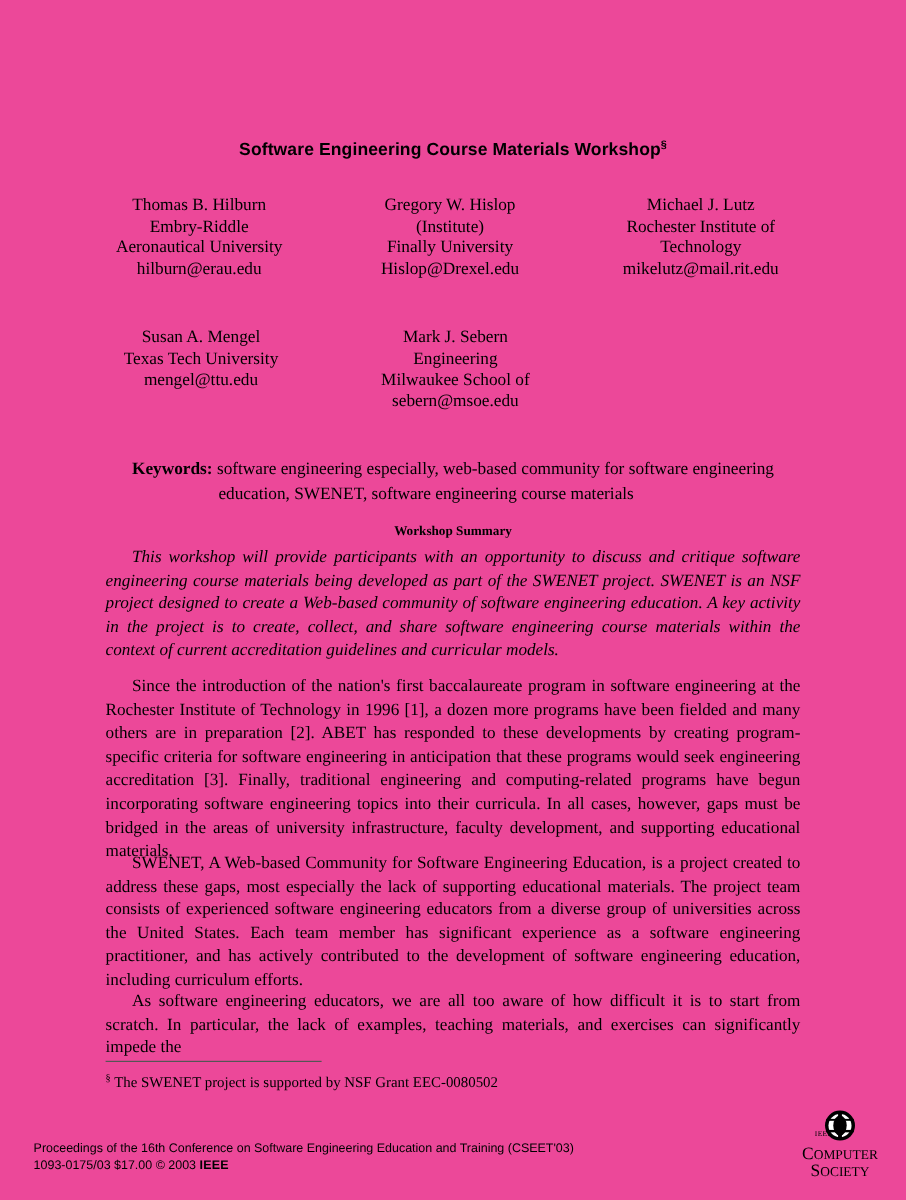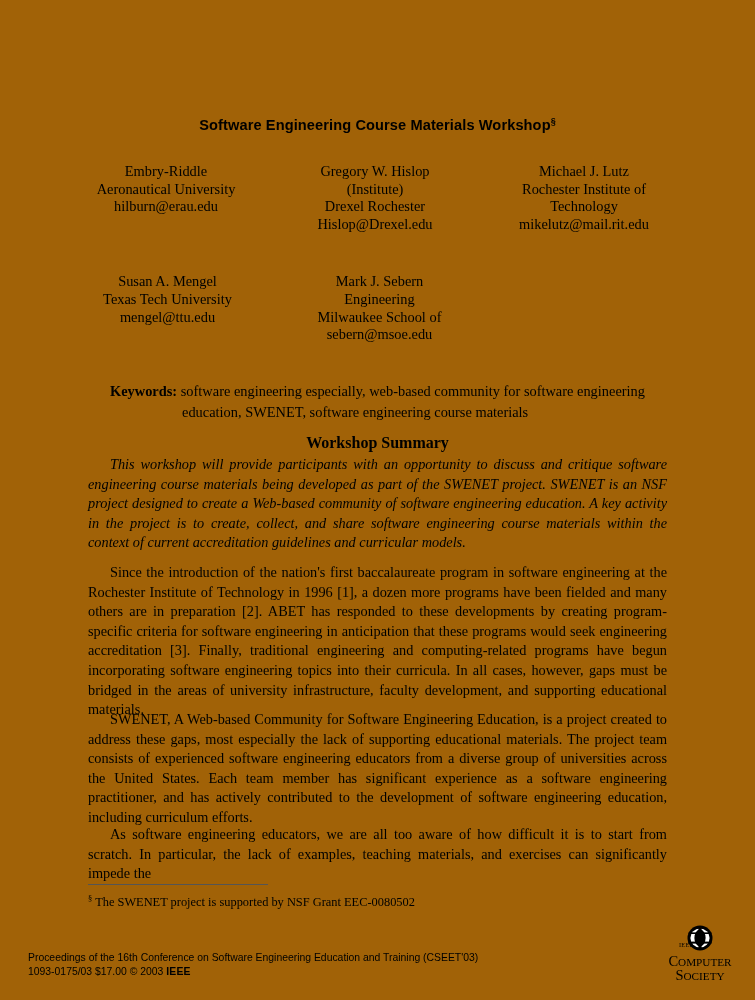--- a/index.html
+++ b/index.html
@@ -17,21 +17,21 @@
     color: #000000;
     -webkit-font-smoothing: antialiased;
   }
 
   .page {
     position: absolute;
     left: 0;
     top: 0;
     width: 755px;
     height: 1000px;
-    background: #a16207;
+    background: #ec4899;
   }
 
   
   .doc-title {
     position: absolute;
     left: 88px;
     top: 106px;
     width: 579px;
     text-align: center;
     font-family: "Liberation Sans", "DejaVu Sans", sans-serif;
@@ -99,21 +99,21 @@
   }
 
   
   .summary-heading {
     position: absolute;
     left: 88px;
     top: 434px;
     width: 579px;
     text-align: center;
     font-weight: bold;
-    font-size: 16px;
+    font-size: 11px;
     line-height: 18px;
   }
   .summary-body {
     position: absolute;
     left: 88px;
     top: 455px;
     width: 579px;
     font-style: italic;
     font-size: 14.3px;
     line-height: 19.6px;
@@ -194,28 +194,29 @@
 </head>
 <body>
 
 <div class="page">
 
   <h1 class="doc-title"><span>Software Engineering Course Materials Workshop</span><sup>§</sup></h1>
 
   <div class="authors">
     <div class="author-row row-1">
       <div class="author-col">
+        <span class="author-line">Thomas B. Hilburn</span>
         <span class="author-line">Embry-Riddle</span>
         <span class="author-line">Aeronautical University</span>
         <span class="author-line">hilburn@erau.edu</span>
       </div>
       <div class="author-col">
         <span class="author-line">Gregory W. Hislop</span>
         <span class="author-line">(Institute)</span>
-        <span class="author-line">Drexel Rochester</span>
+        <span class="author-line">Finally University</span>
         <span class="author-line">Hislop@Drexel.edu</span>
       </div>
       <div class="author-col">
         <span class="author-line">Michael J. Lutz</span>
         <span class="author-line">Rochester Institute of</span>
         <span class="author-line">Technology</span>
         <span class="author-line">mikelutz@mail.rit.edu</span>
       </div>
     </div>
     <div class="author-row row-2">

